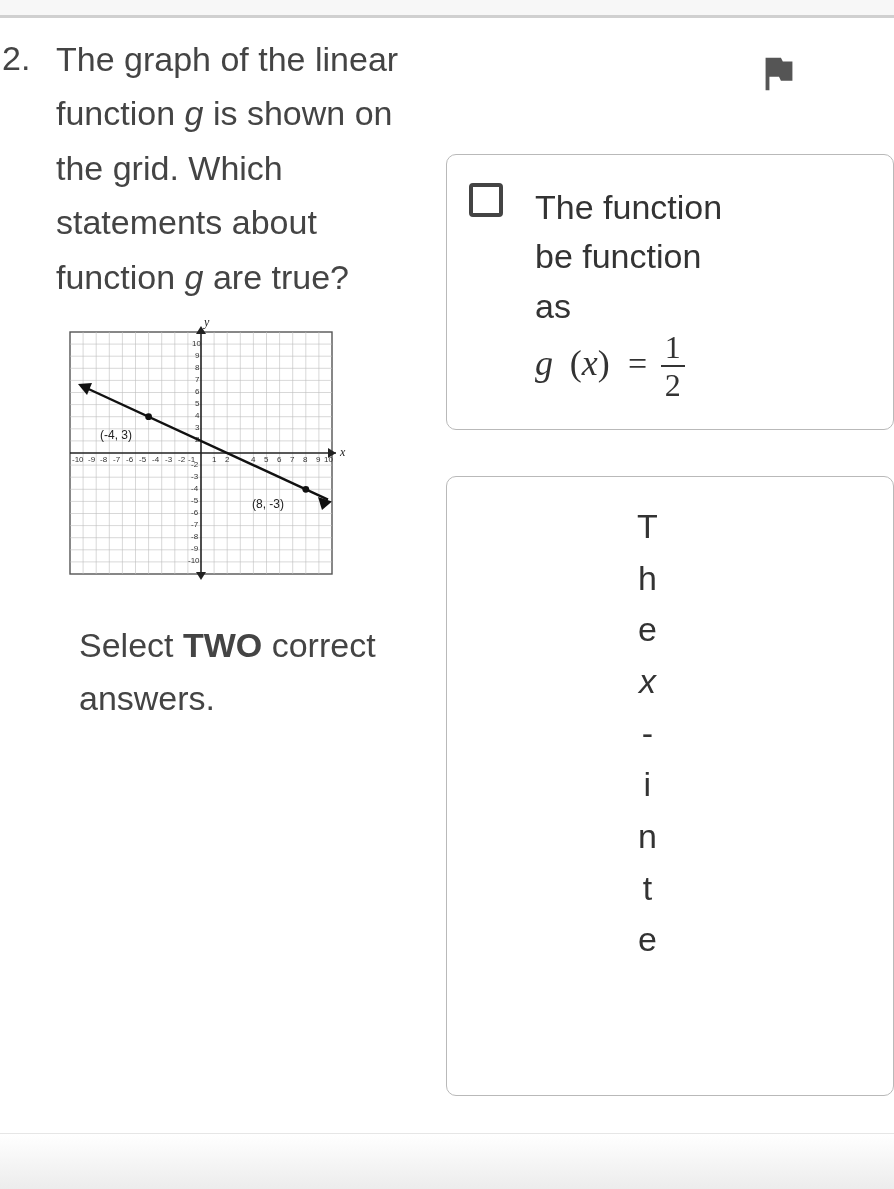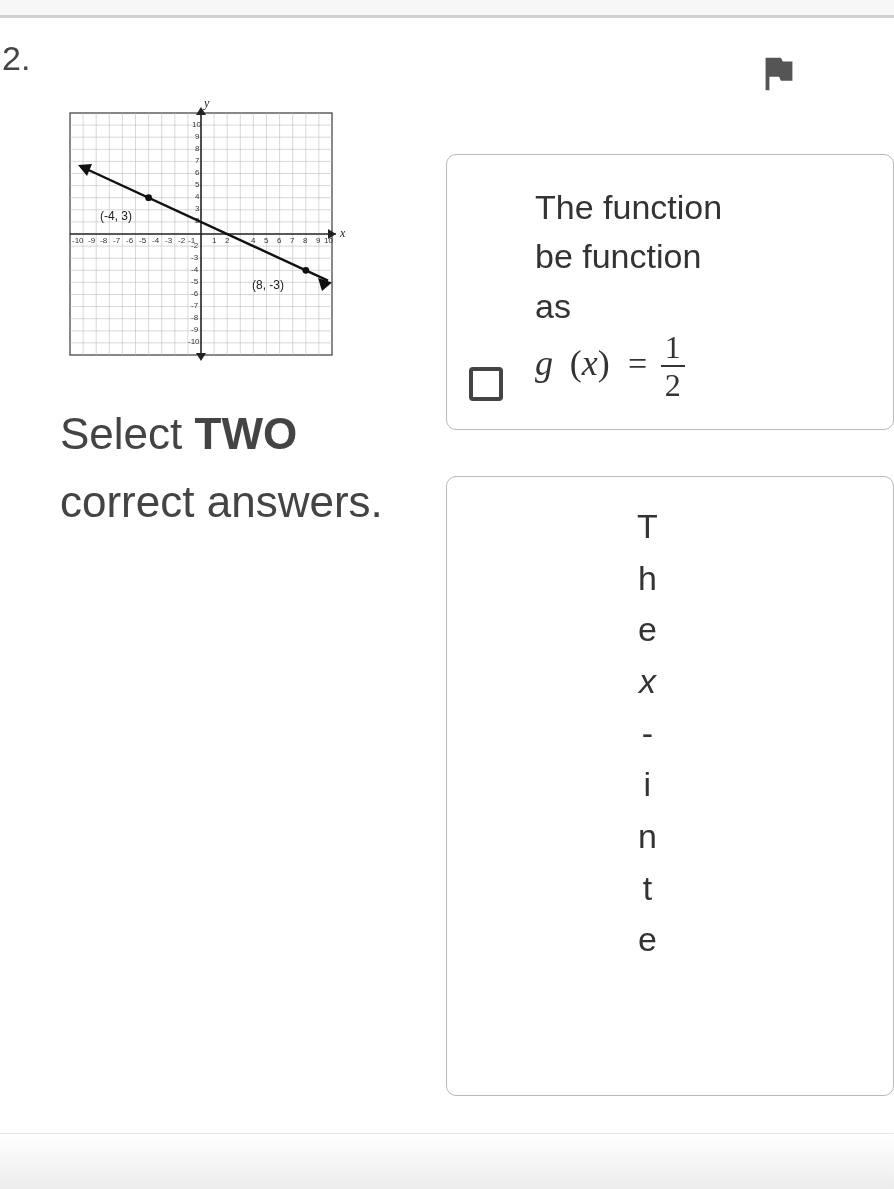--- a/index.html
+++ b/index.html
@@ -46,44 +46,44 @@
   .ital { font-style: italic; }
 
   .graph-wrap {
     margin-left: 54px;
     margin-top: 12px;
   }
   .graph {
     display: block;
   }
   .instr {
-    margin-left: 58px;
+    margin-left: 77px;
     margin-top: 28px;
-    font-size: 44px;
+    font-size: 34px;
     color: #444;
     line-height: 1.55;
   }
 
   .right-col {
     flex: 1;
     padding-top: 4px;
     position: relative;
   }
   .flag {
     position: absolute;
     right: 92px;
     top: 20px;
     color: #555;
   }
   .option-card {
     border: 1px solid #b9b9b9;
     border-radius: 10px;
     padding: 28px 18px 28px 22px;
     display: flex;
-    align-items: flex-end;
+    align-items: flex-start;
     gap: 32px;
     margin-top: 120px;
     margin-left: 6px;
     overflow: hidden;
   }
   .checkbox {
     width: 34px;
     height: 34px;
     border: 4px solid #444;
     border-radius: 4px;
@@ -141,20 +141,23 @@
 </head>
 <body>
 
 <div class="topbar"></div>
 
 <div class="content">
 
   <div class="left-col">
     <div class="qrow">
       <div class="qnum">2.</div>
+      <div class="qtext">
+        <span>The graph of the linear function </span><span class="ital">g</span><span> is shown on the grid. Which statements about function </span><span class="ital">g</span><span> are true?</span>
+      </div>
     </div>
 
     <div class="graph-wrap">
       <svg class="graph" width="290" height="275" viewBox="0 0 290 275">
 
         <rect x="14" y="16" width="262" height="242" fill="#fff" stroke="#555" stroke-width="1.4"></rect>
 
         <g stroke="#bdbdbd" stroke-width="0.6">
 
           <line x1="27.1" y1="16" x2="27.1" y2="258"></line>

